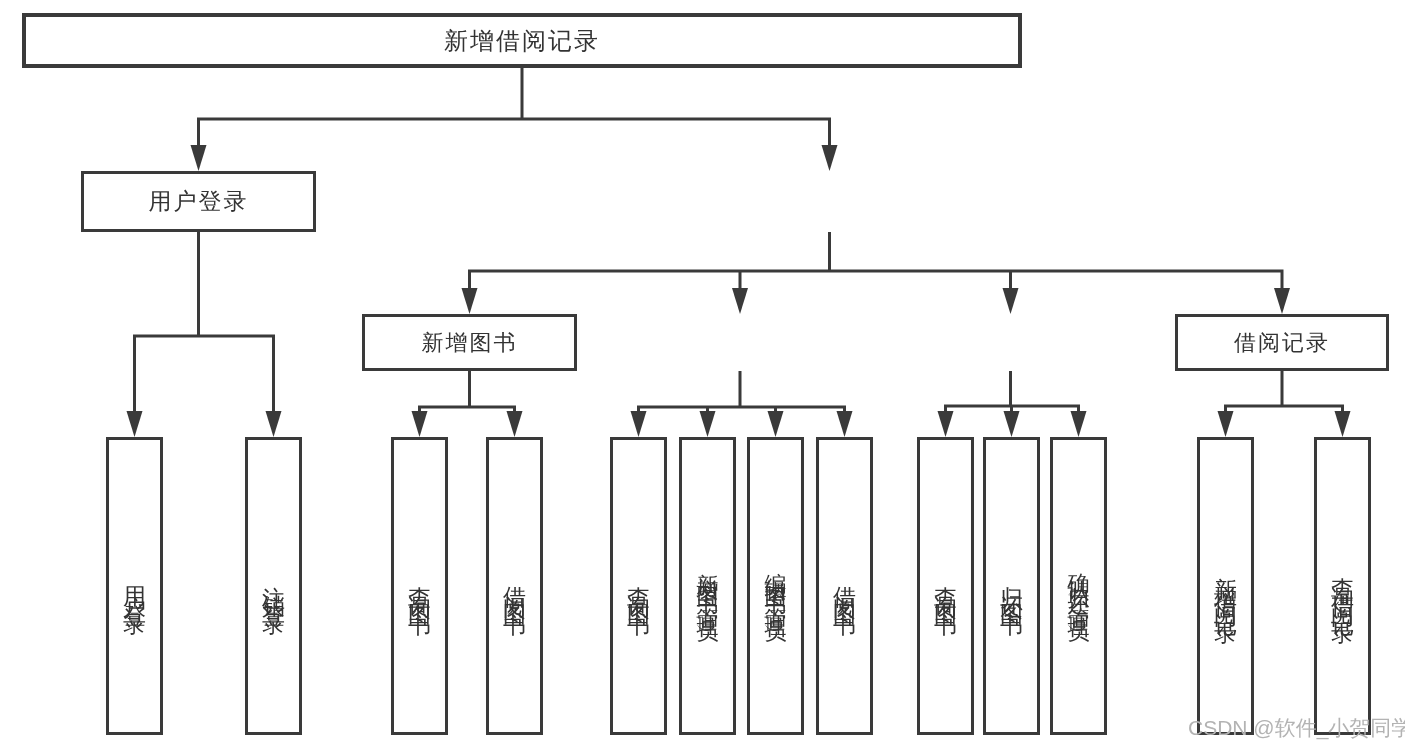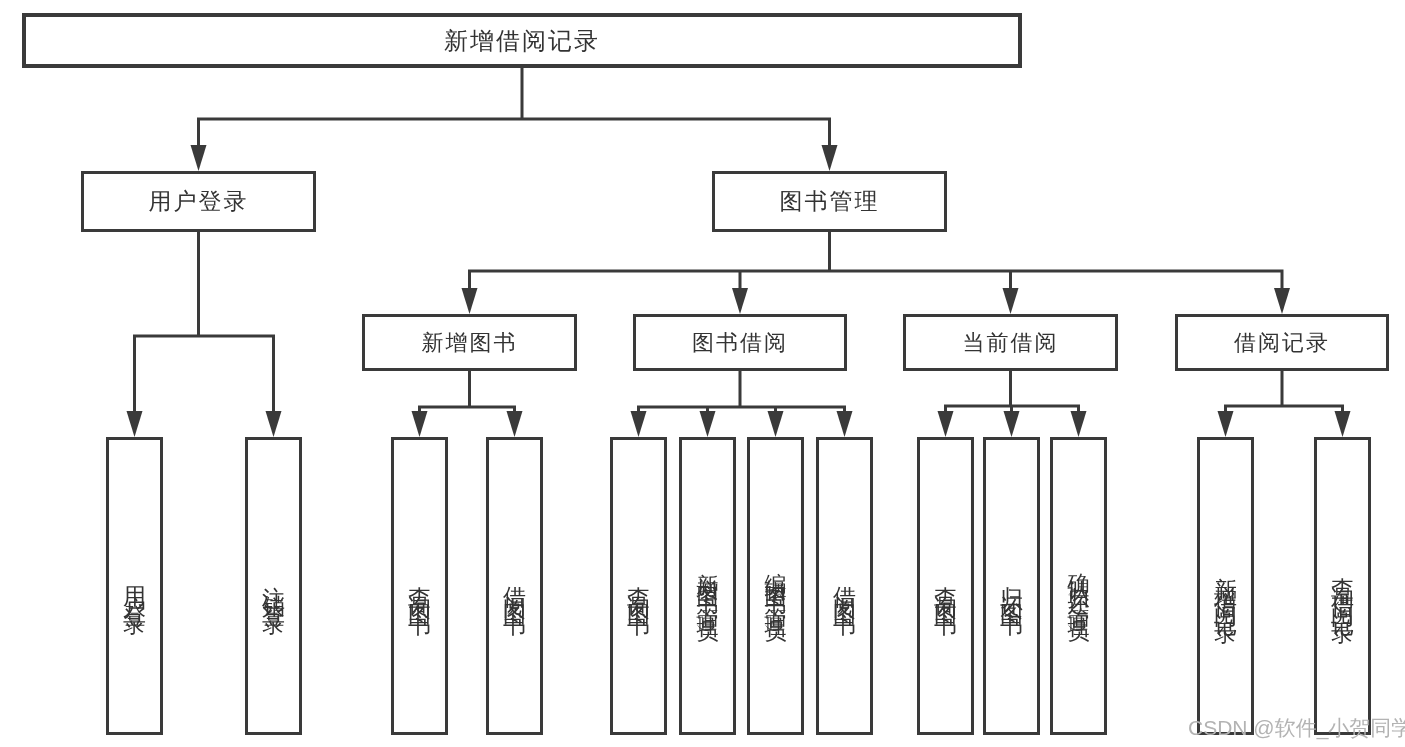--- a/index.html
+++ b/index.html
@@ -82,32 +82,23 @@
       <polygon points="1334.5,411 1350.5,411 1342.5,437" fill="#3a3a3a"></polygon>
     </svg>
 
   <div class="node h root" style="left:22px;top:13px;width:1000px;height:55px;font-size:24px">
     <span class="lbl">新增借阅记录</span>
   </div>
 
   <div class="node h" style="left:81px;top:171px;width:235px;height:61px;font-size:23px">
     <span class="lbl">用户登录</span>
   </div>
-  <div class="node h" style="left:712px;top:171px;width:235px;height:61px;font-size:23px">
-    <span class="lbl">图书管理</span>
-  </div>
 
   <div class="node h" style="left:362px;top:314px;width:215px;height:57px;font-size:22px">
     <span class="lbl">新增图书</span>
-  </div>
-  <div class="node h" style="left:633px;top:314px;width:214px;height:57px;font-size:22px">
-    <span class="lbl">图书借阅</span>
-  </div>
-  <div class="node h" style="left:903px;top:314px;width:215px;height:57px;font-size:22px">
-    <span class="lbl">当前借阅</span>
   </div>
   <div class="node h" style="left:1175px;top:314px;width:214px;height:57px;font-size:22px">
     <span class="lbl">借阅记录</span>
   </div>
 
   <div class="node v" style="left:106px;top:437px;width:57px;height:298px;font-size:23px">
     <span class="lbl">用户登录</span>
   </div>
   <div class="node v" style="left:245px;top:437px;width:57px;height:298px;font-size:23px">
     <span class="lbl">注销登录</span>

